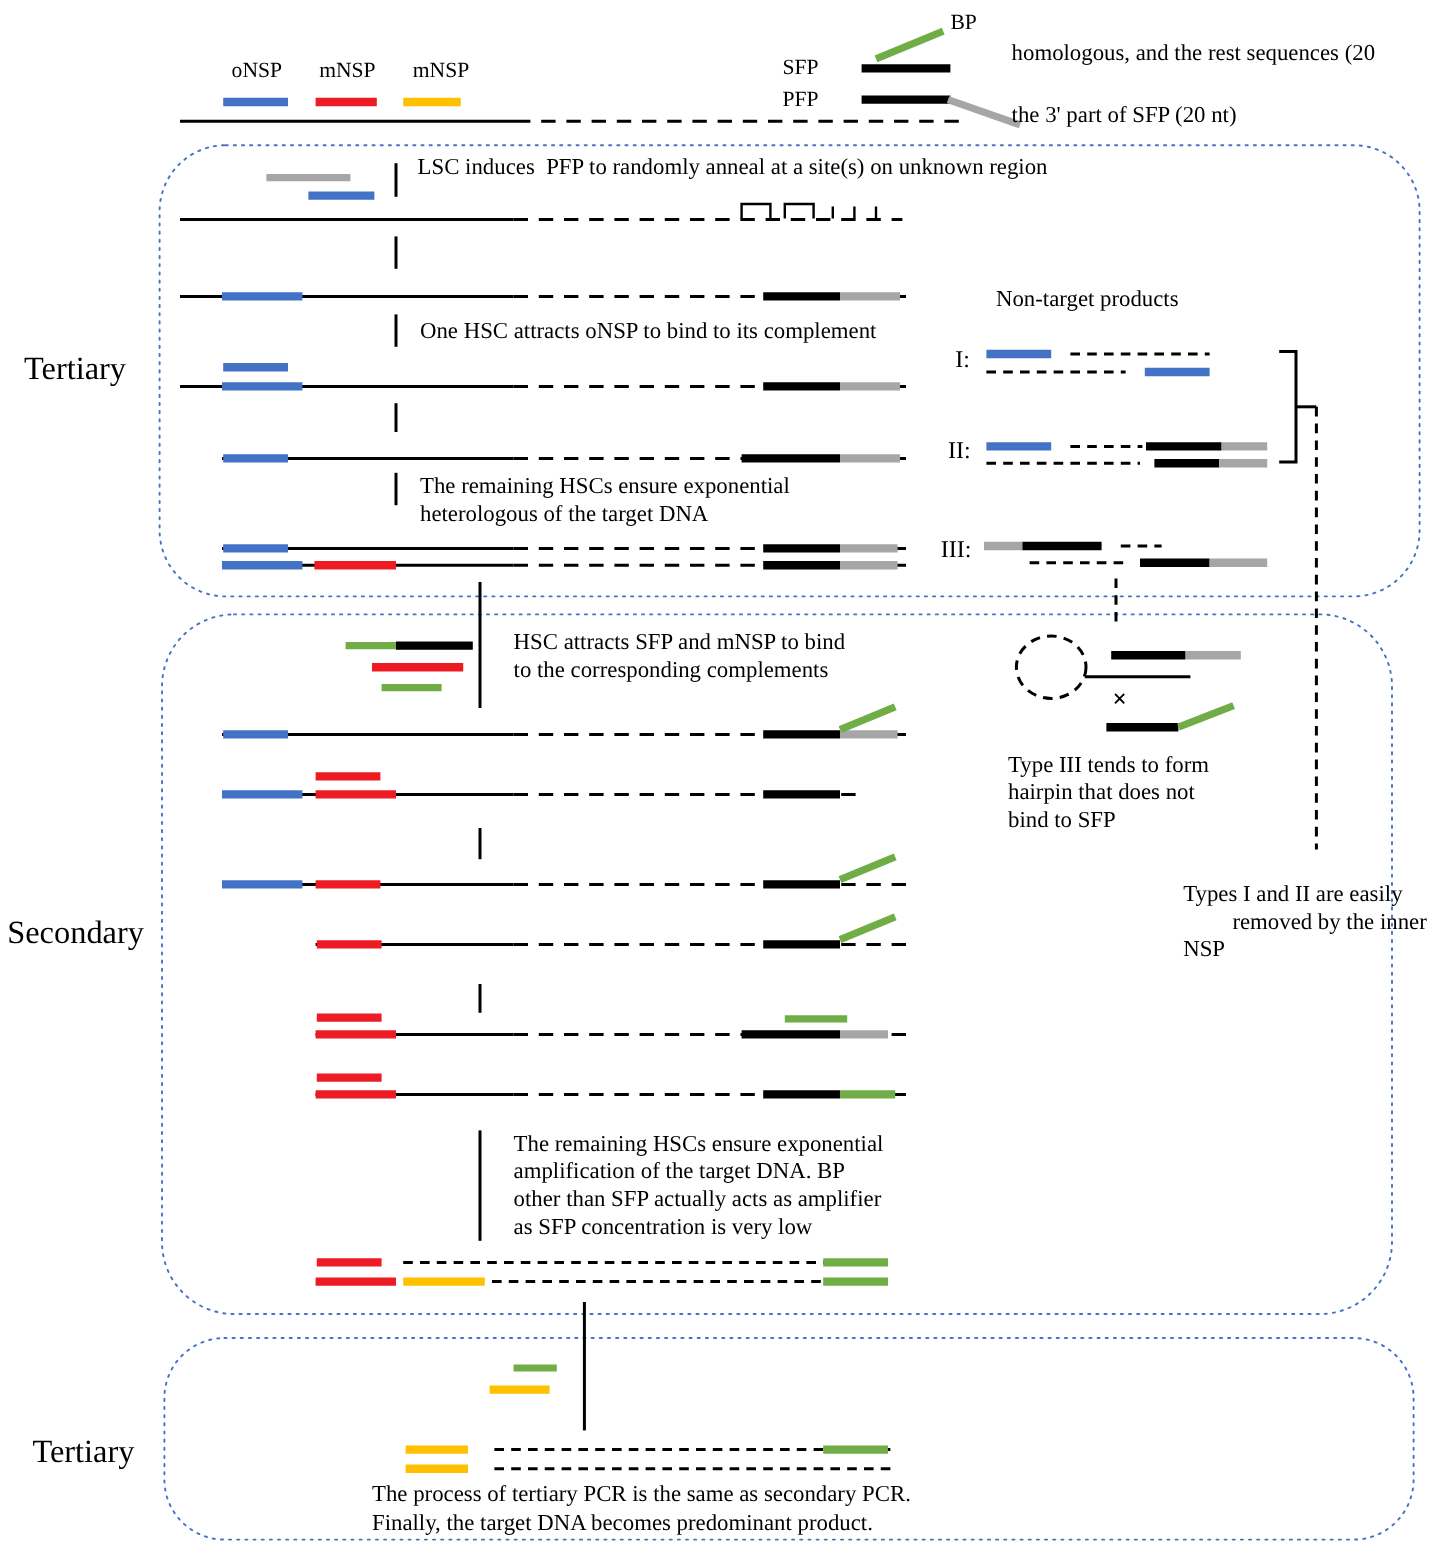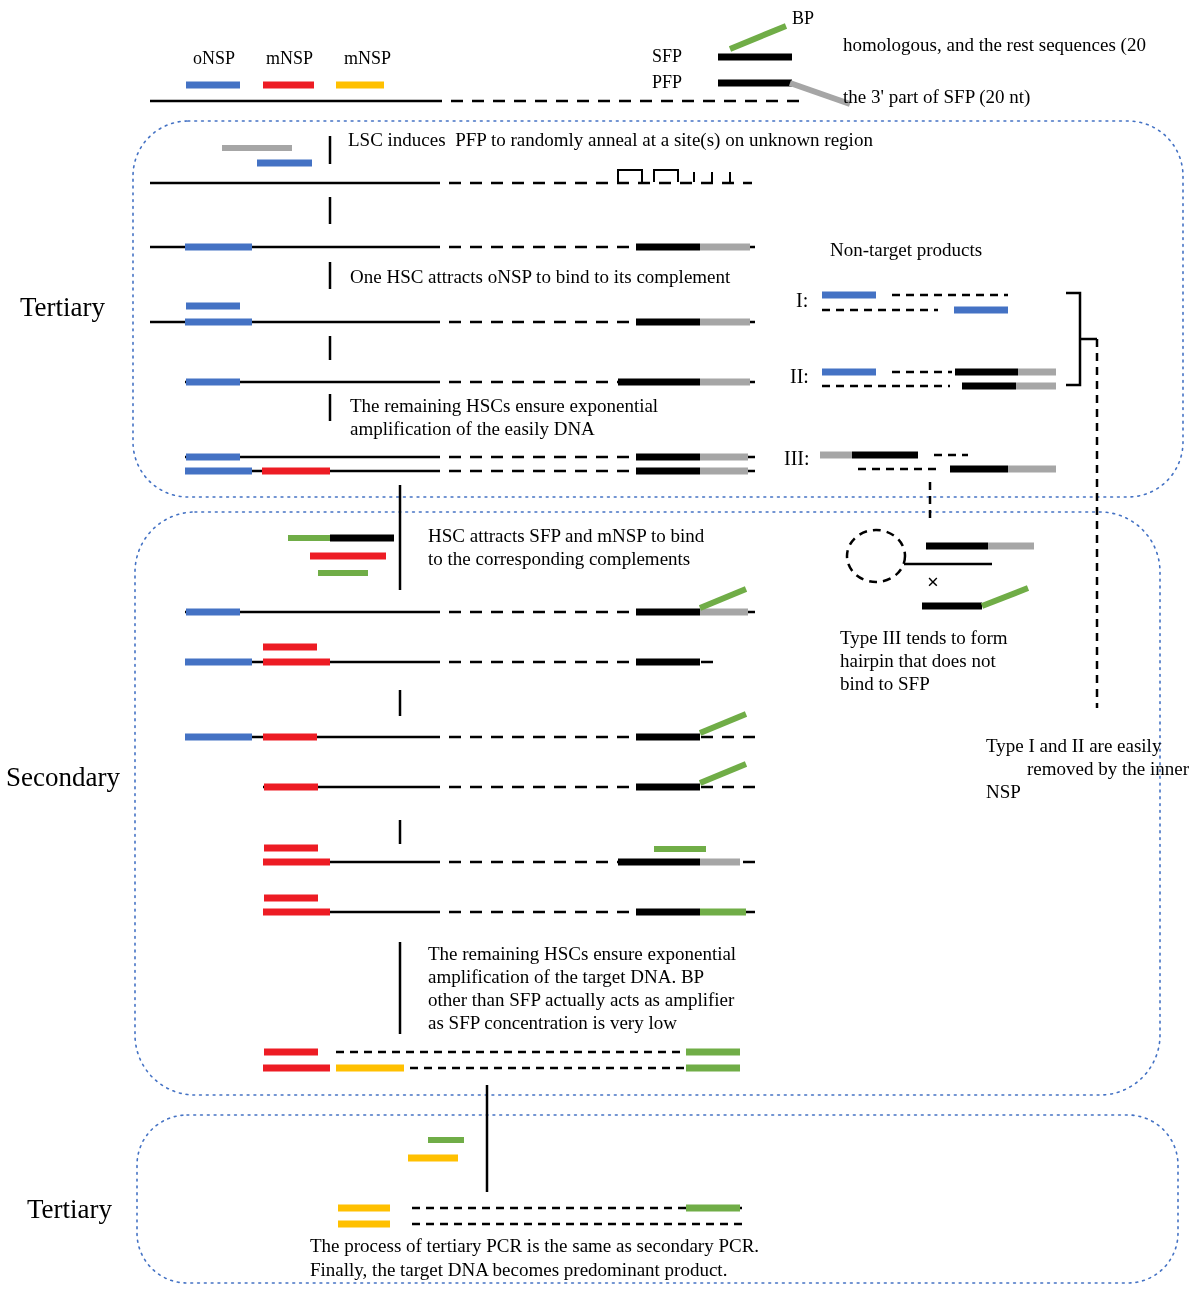--- a/index.html
+++ b/index.html
@@ -259,33 +259,33 @@
 <div class="t" style="left:843px;top:34px">homologous, and the rest sequences (20</div>
 <div class="t" style="left:843px;top:86px">the 3' part of SFP (20 nt)</div>
 
 <div class="sec" style="left:20px;top:292px">Tertiary</div>
 <div class="sec" style="left:6px;top:762px">Secondary</div>
 <div class="sec" style="left:27px;top:1194px">Tertiary</div>
 
 <div class="t" style="left:350px;top:266px">One HSC attracts oNSP to bind to its complement</div>
 <div class="t" style="left:348px;top:129px">LSC induces  PFP to randomly anneal at a site(s) on unknown region</div>
 <div class="t" style="left:350px;top:395px">The remaining HSCs ensure exponential</div>
-<div class="t" style="left:350px;top:418px">amplification of the easily DNA</div>
+<div class="t" style="left:350px;top:418px">heterologous of the target DNA</div>
 
 <div class="t" style="left:830px;top:239px">Non-target products</div>
 <div class="t num" style="left:796px;top:288px">I:</div>
 <div class="t num" style="left:790px;top:364px">II:</div>
 <div class="t num" style="left:784px;top:446px">III:</div>
 
 <div class="t cross" style="left:927px;top:570px">×</div>
 <div class="t" style="left:840px;top:627px">Type III tends to form</div>
 <div class="t" style="left:840px;top:650px">hairpin that does not</div>
 <div class="t" style="left:840px;top:673px">bind to SFP</div>
 
-<div class="t" style="left:986px;top:735px">Type I and II are easily</div>
+<div class="t" style="left:986px;top:735px">Types I and II are easily</div>
 <div class="t" style="left:1027px;top:758px">removed by the inner</div>
 <div class="t" style="left:986px;top:781px">NSP</div>
 
 <div class="t" style="left:428px;top:525px">HSC attracts SFP and mNSP to bind</div>
 <div class="t" style="left:428px;top:548px">to the corresponding complements</div>
 
 <div class="t" style="left:428px;top:943px">The remaining HSCs ensure exponential</div>
 <div class="t" style="left:428px;top:966px">amplification of the target DNA. BP</div>
 <div class="t" style="left:428px;top:989px">other than SFP actually acts as amplifier</div>
 <div class="t" style="left:428px;top:1012px">as SFP concentration is very low</div>

